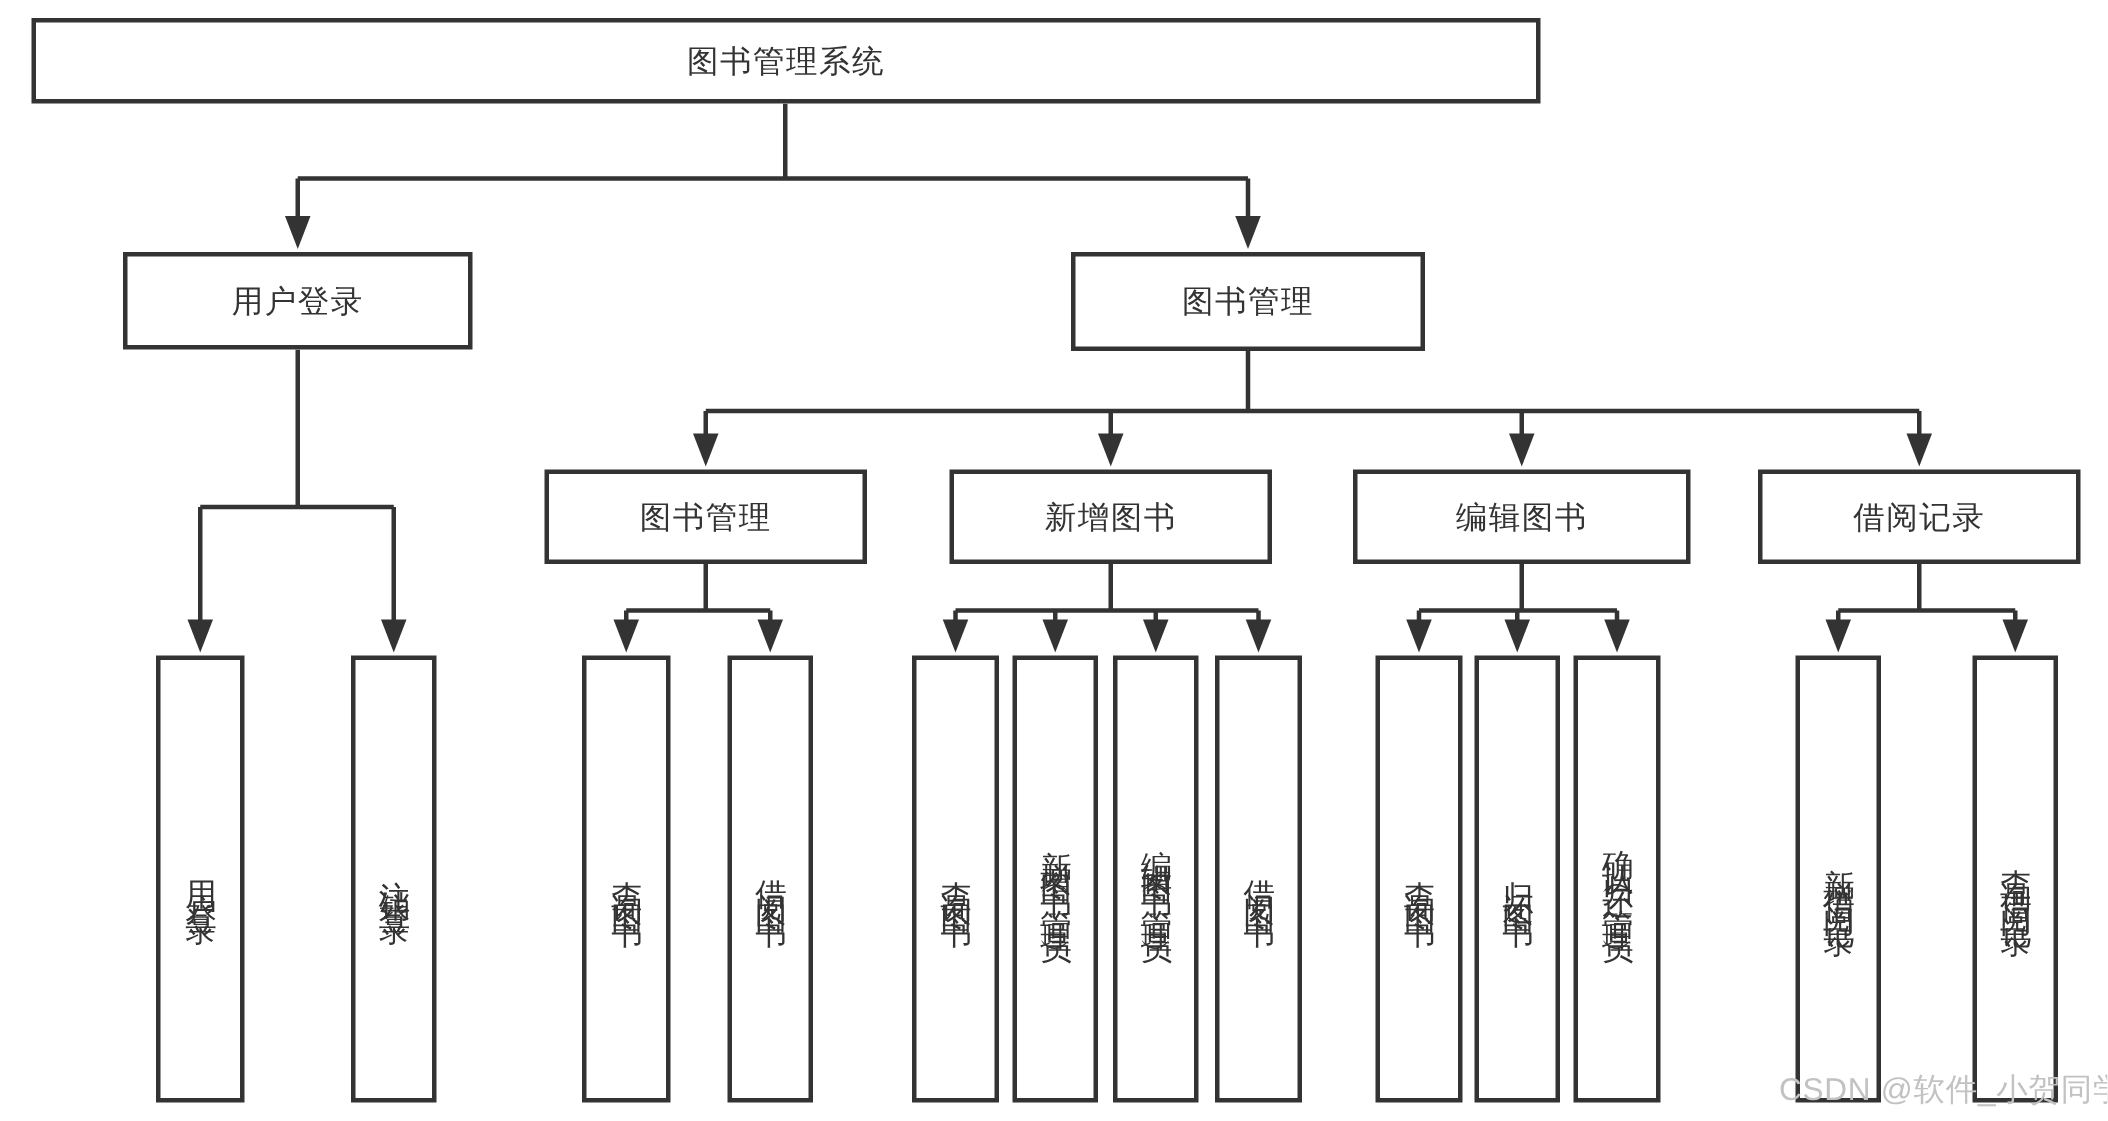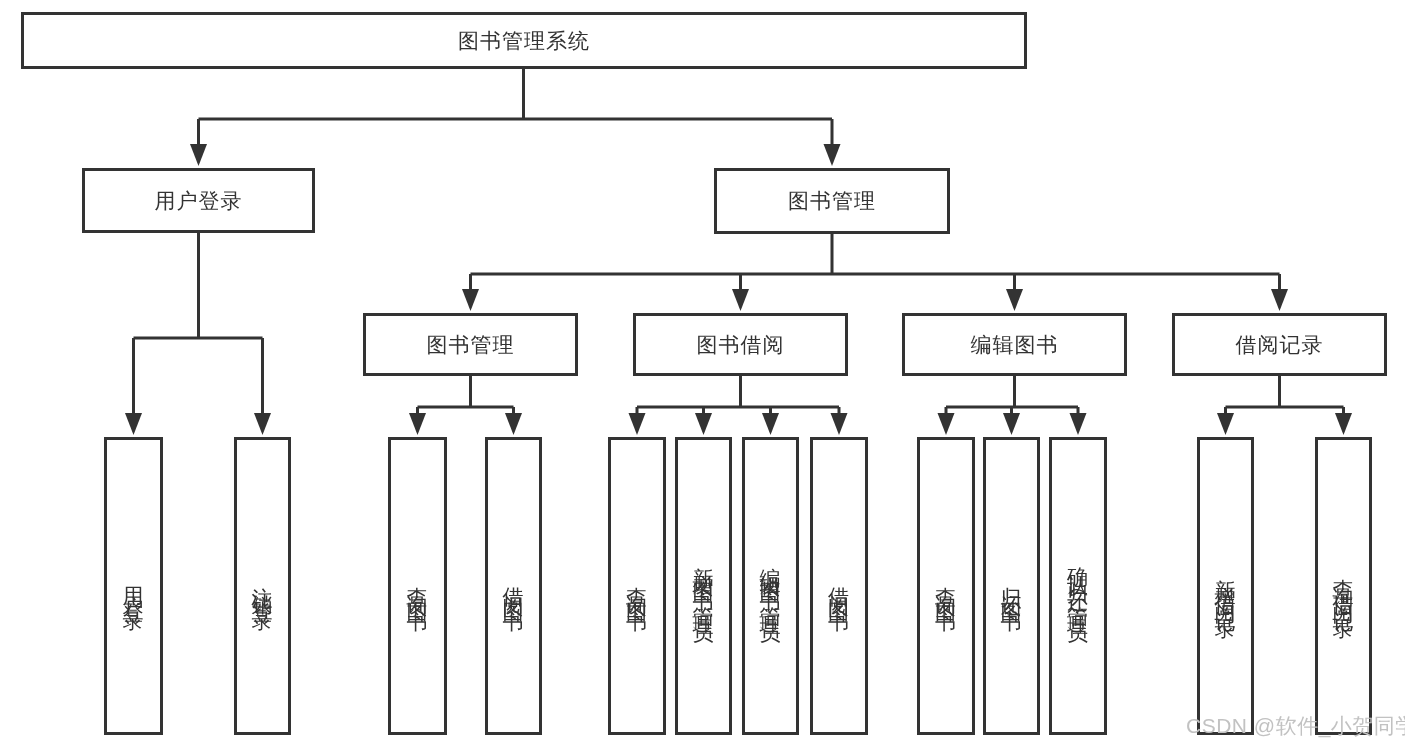--- a/index.html
+++ b/index.html
@@ -92,21 +92,21 @@
       <path class="arrowhead" d="M1335 413 L1352 413 L1343.5 435 Z"></path>
     </g>
   </svg>
 
   <div class="node hbox" style="left:21px;top:12px;width:1006px;height:57px;">图书管理系统</div>
 
   <div class="node hbox" style="left:82px;top:168px;width:233px;height:65px;">用户登录</div>
   <div class="node hbox" style="left:714px;top:168px;width:236px;height:66px;">图书管理</div>
 
   <div class="node hbox" style="left:363px;top:313px;width:215px;height:63px;">图书管理</div>
-  <div class="node hbox" style="left:633px;top:313px;width:215px;height:63px;">图书借阅</div>
+  <div class="node hbox" style="left:633px;top:313px;width:215px;height:63px;">新增图书</div>
   <div class="node hbox" style="left:902px;top:313px;width:225px;height:63px;">编辑图书</div>
   <div class="node hbox" style="left:1172px;top:313px;width:215px;height:63px;">借阅记录</div>
 
   <div class="node vbox" style="left:104px;top:437px;width:59px;height:298px;">
     <span>用户登录</span>
   </div>
   <div class="node vbox" style="left:234px;top:437px;width:57px;height:298px;">
     <span>注销登录</span>
   </div>
 

